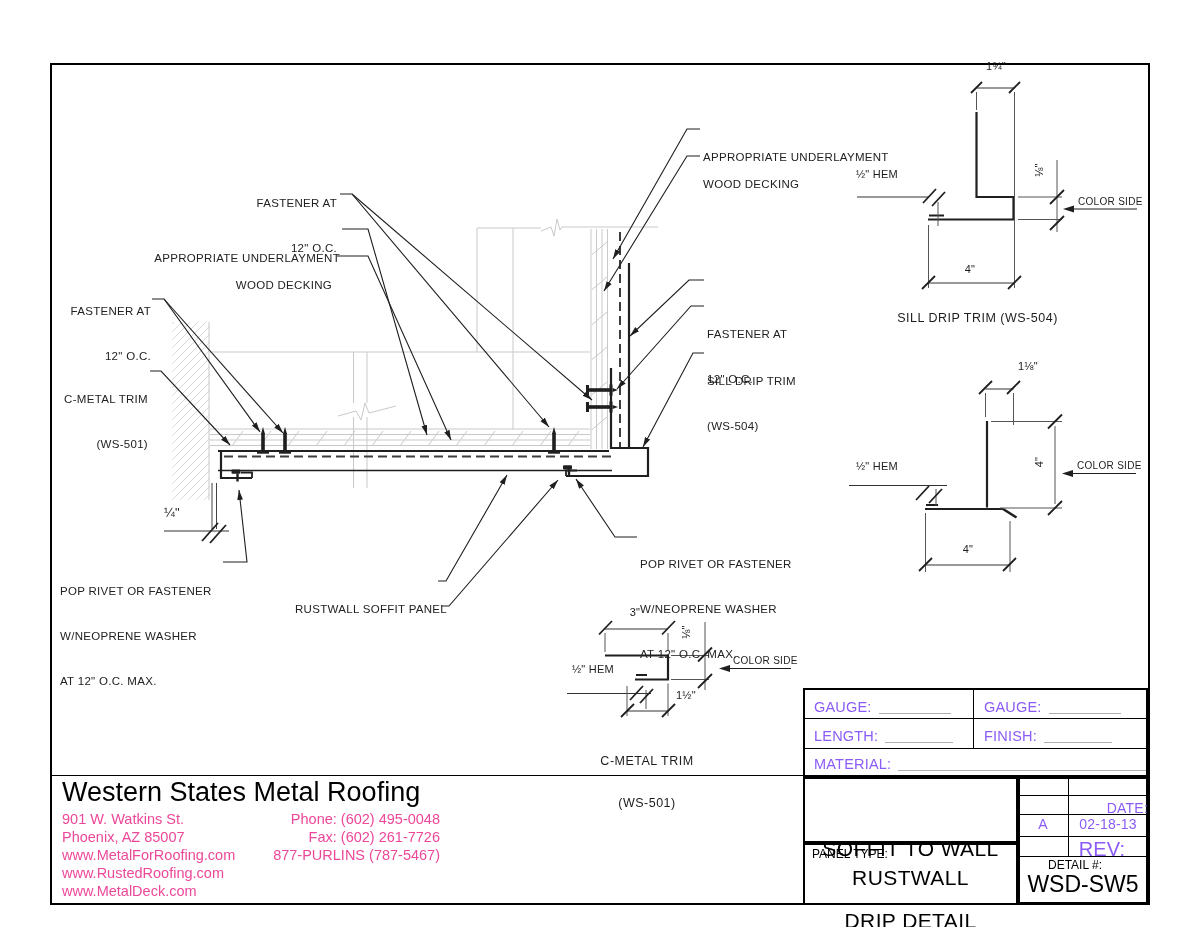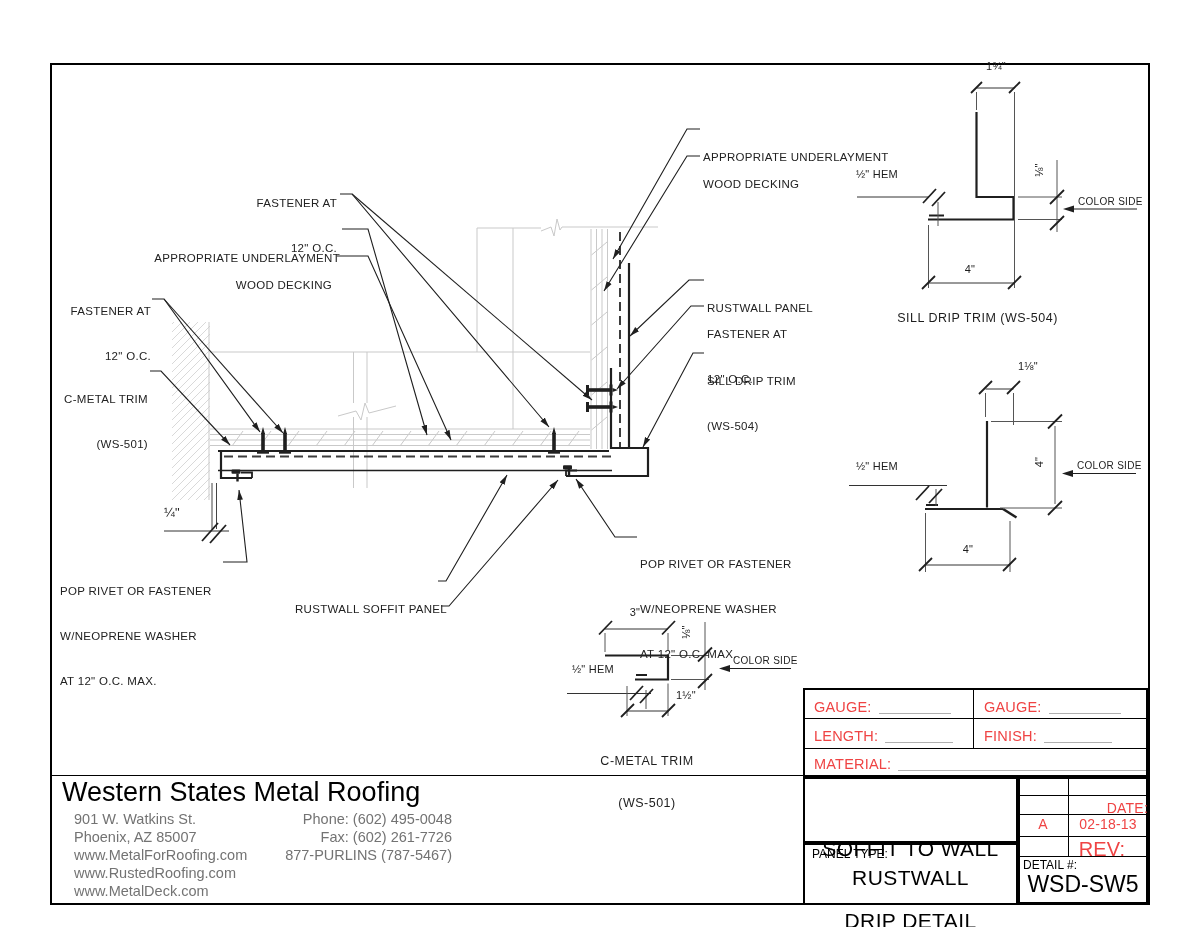--- a/index.html
+++ b/index.html
@@ -10,25 +10,25 @@
   .cad{font-size:11.5px;line-height:15px;letter-spacing:.3px;}
   .ra{text-align:right;}
   .dim{font-size:11px;letter-spacing:.2px;color:#1d1d1d;}
   .cs{font-size:10px;letter-spacing:.3px;color:#1d1d1d;}
   .rot{transform:rotate(-90deg);transform-origin:center center;text-align:center;}
   .cap{font-size:12.5px;letter-spacing:.5px;text-align:center;color:#1d1d1d;}
   .ctr{text-align:center;}
   .blk{position:absolute;border:2px solid #000;box-sizing:border-box;}
   .hl{position:absolute;border-top:1.8px solid #000;}
   .vl{position:absolute;border-left:1.8px solid #000;}
-  .tbt{font-size:14.5px;color:#ef4444;letter-spacing:.2px;}
+  .tbt{font-size:14.5px;color:#8b5cf6;letter-spacing:.2px;}
   .sm{font-size:12px;color:#000;}
   .big{font-size:21px;color:#000;letter-spacing:.4px;line-height:24px;}
   .blank{display:inline-block;border-bottom:1.5px solid #b0b0b0;height:12px;margin-left:7px;vertical-align:-2px;}
-  .co{font-size:14.5px;color:#737373;margin-left:12px;}
+  .co{font-size:14.5px;color:#ec4899;}
 </style>
 </head>
 <body>
 
 <div id="page">
 
   <div class="blk" style="left:50px;top:63px;width:1100px;height:842px;"></div>
 
   <svg class="lines" width="1200" height="927" viewBox="0 0 1200 927">
     <defs>
@@ -274,23 +274,20 @@
     <div>POP RIVET OR FASTENER</div>
     <div>W/NEOPRENE WASHER</div>
     <div>AT 12" O.C. MAX.</div>
   </div>
   <div class="t cad" style="left:703px;top:120px;">
     <div>APPROPRIATE UNDERLAYMENT</div>
   </div>
   <div class="t cad" style="left:703px;top:147px;">
     <div>WOOD DECKING</div>
   </div>
-  <div class="t cad" style="left:707px;top:271px;">
-    <div>RUSTWALL PANEL</div>
-  </div>
   <div class="t cad" style="left:707px;top:297px;">
     <div>FASTENER AT</div>
     <div>12" O.C.</div>
   </div>
   <div class="t cad" style="left:707px;top:344px;">
     <div>SILL DRIP TRIM</div>
     <div>(WS-504)</div>
   </div>
   <div class="t dim" style="left:164px;top:505px;font-size:13px;">¼"</div>
 
@@ -344,21 +341,21 @@
     <div class="hl" style="left:0;top:16px;width:126px;"></div>
     <div class="hl" style="left:0;top:35px;width:126px;"></div>
     <div class="hl" style="left:0;top:57px;width:126px;"></div>
     <div class="hl" style="left:0;top:77px;width:126px;"></div>
     <div class="vl" style="left:48px;top:0;height:77px;"></div>
   </div>
   <div class="t tbt ctr" style="left:1018px;top:816px;width:50px;font-size:14px;">A</div>
   <div class="t tbt ctr" style="left:1068px;top:816px;width:80px;font-size:14px;">02-18-13</div>
   <div class="t tbt ctr" style="left:1077px;top:838px;width:50px;font-size:20px;">REV:</div>
   <div class="t tbt ctr" style="left:1068px;top:800px;width:80px;font-size:14px;text-align:right;">DATE:</div>
-  <div class="t sm" style="left:1023px;top:858px;">DETAIL #:</div>
+  <div class="t sm" style="left:1048px;top:858px;">DETAIL #:</div>
   <div class="t ctr" style="left:1018px;top:871px;width:130px;font-size:23px;color:#000;">WSD-SW5</div>
 
   <div class="t" style="left:62px;top:777px;font-size:27px;color:#000;">Western States Metal Roofing</div>
   <div class="t co" style="left:62px;top:811px;">901 W. Watkins St.</div>
   <div class="t co" style="left:62px;top:829px;">Phoenix, AZ 85007</div>
   <div class="t co" style="left:62px;top:847px;">www.MetalForRoofing.com</div>
   <div class="t co" style="left:62px;top:865px;">www.RustedRoofing.com</div>
   <div class="t co" style="left:62px;top:883px;">www.MetalDeck.com</div>
   <div class="t co ra" style="left:250px;top:811px;width:190px;">Phone: (602) 495-0048</div>
   <div class="t co ra" style="left:250px;top:829px;width:190px;">Fax: (602) 261-7726</div>

